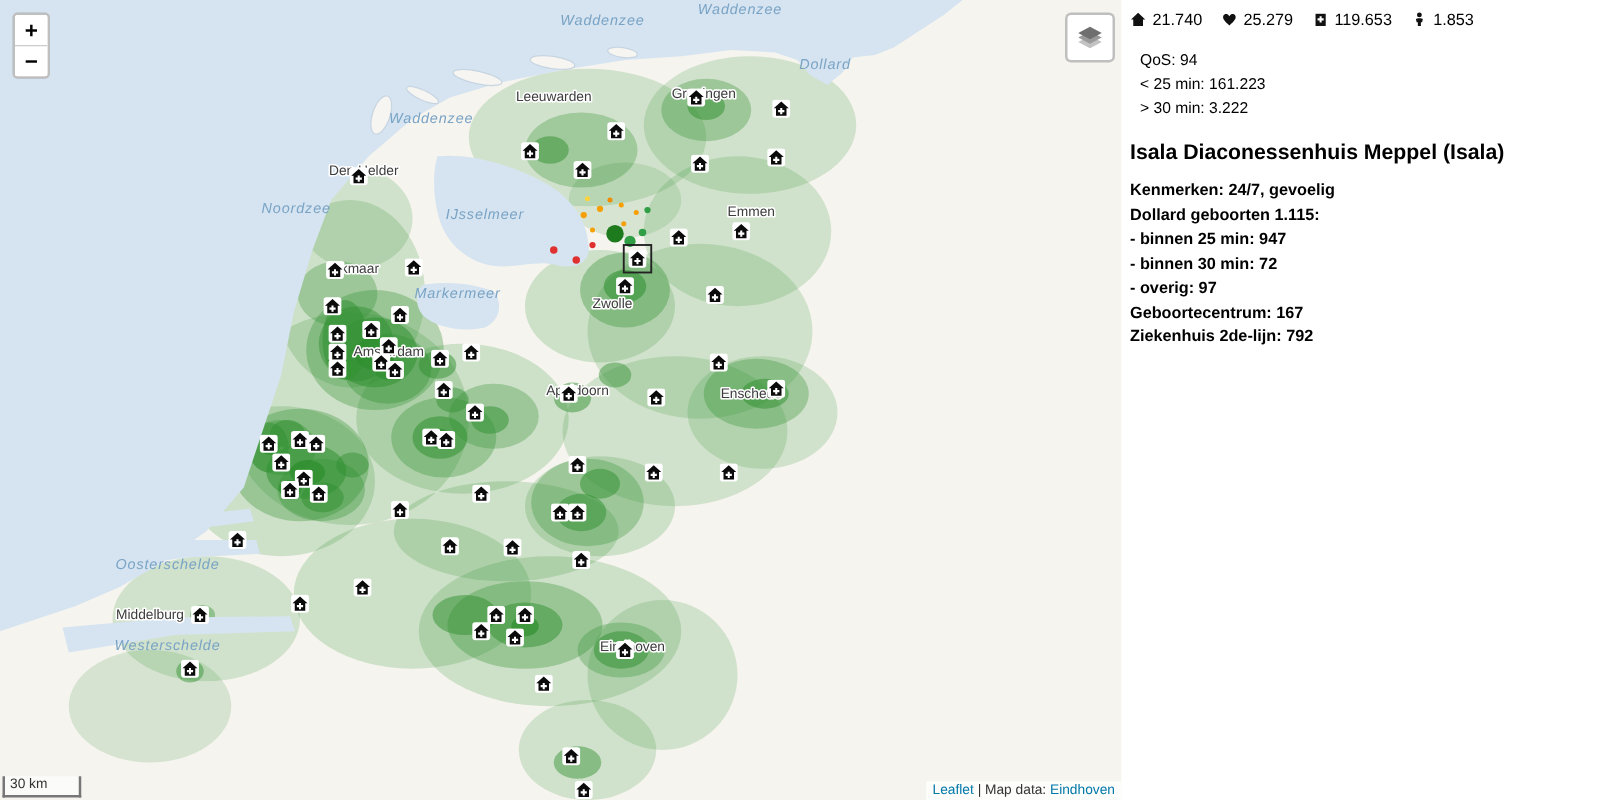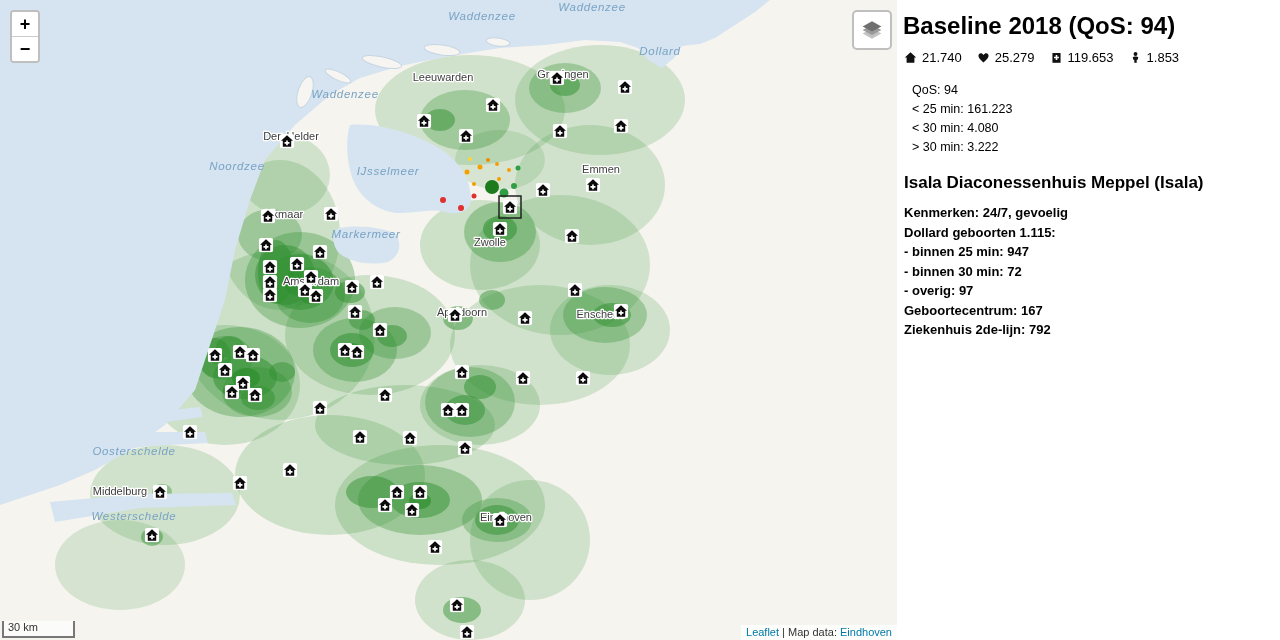--- a/index.html
+++ b/index.html
@@ -20,21 +20,21 @@
   .zoom-control{position:absolute;top:10px;left:10px;width:26px;background:#fff;
                 border:2px solid rgba(0,0,0,.25);border-radius:4px;overflow:hidden;z-index:5;}
   .zoom-btn{display:block;width:26px;height:24px;line-height:24px;text-align:center;
             font-size:18px;font-weight:bold;color:#000;background:#fff;cursor:pointer;user-select:none;}
   .zoom-btn + .zoom-btn{border-top:1px solid #ccc;}
 
   .layers-control{position:absolute;top:10px;right:5px;width:36px;height:36px;background:#fff;
                   border:2px solid rgba(0,0,0,.25);border-radius:5px;display:flex;align-items:center;
                   justify-content:center;z-index:5;cursor:pointer;}
 
-  .scale-bar{position:absolute;left:2px;bottom:2px;width:73px;box-sizing:border-box;
+  .scale-bar{position:absolute;left:2px;bottom:2px;width:63px;box-sizing:border-box;
              border:2px solid #777;border-top:none;background:rgba(255,255,255,.6);
              font-size:11px;line-height:1.25;padding:0 4px 1px;color:#333;z-index:5;white-space:nowrap;}
 
   .attribution{position:absolute;right:0;bottom:0;background:rgba(255,255,255,.78);
                font-size:11px;padding:1px 5px 2px;color:#333;z-index:5;}
   .attribution a{color:#0078A8;text-decoration:none;cursor:pointer;}
 
   
   #sidebar{width:383px;box-sizing:border-box;background:#fff;padding:8px 14px 0 6px;color:#000;}
   #sidebar h1{font-size:24px;font-weight:bold;margin:4px 0 10px 0;letter-spacing:0;}
@@ -287,21 +287,20 @@
     </div>
 
     <div class="scale-bar">30 km</div>
 
     <div class="attribution">
       <a>Leaflet</a><span> | Map data: </span><a>Eindhoven</a>
     </div>
   </div>
 
   <div id="sidebar">
-    <h1>Baseline 2018 (QoS: 94)</h1>
 
     <div class="stats-row">
         <span class="stat">
           <svg viewBox="0 0 16 16" class="stat-icon">
             <use href="#sym-home"></use>
           </svg>
           <span>21.740</span>
         </span>
         <span class="stat">
           <svg viewBox="0 0 16 16" class="stat-icon">
@@ -319,21 +318,20 @@
           <svg viewBox="0 0 16 16" class="stat-icon">
             <use href="#sym-baby"></use>
           </svg>
           <span>1.853</span>
         </span>
       </div>
 
     <div class="qos-block">
         <div class="qos-line">QoS: 94</div>
         <div class="qos-line">&lt; 25 min: 161.223</div>
-        <div class="qos-line">&lt; 30 min: 4.080</div>
         <div class="qos-line">&gt; 30 min: 3.222</div>
       </div>
 
     <h2>Isala Diaconessenhuis Meppel (Isala)</h2>
 
     <div class="hospital-lines">
         <div class="detail-line">Kenmerken: 24/7, gevoelig</div>
         <div class="detail-line">Dollard geboorten 1.115:</div>
         <div class="detail-line">- binnen 25 min: 947</div>
         <div class="detail-line">- binnen 30 min: 72</div>

